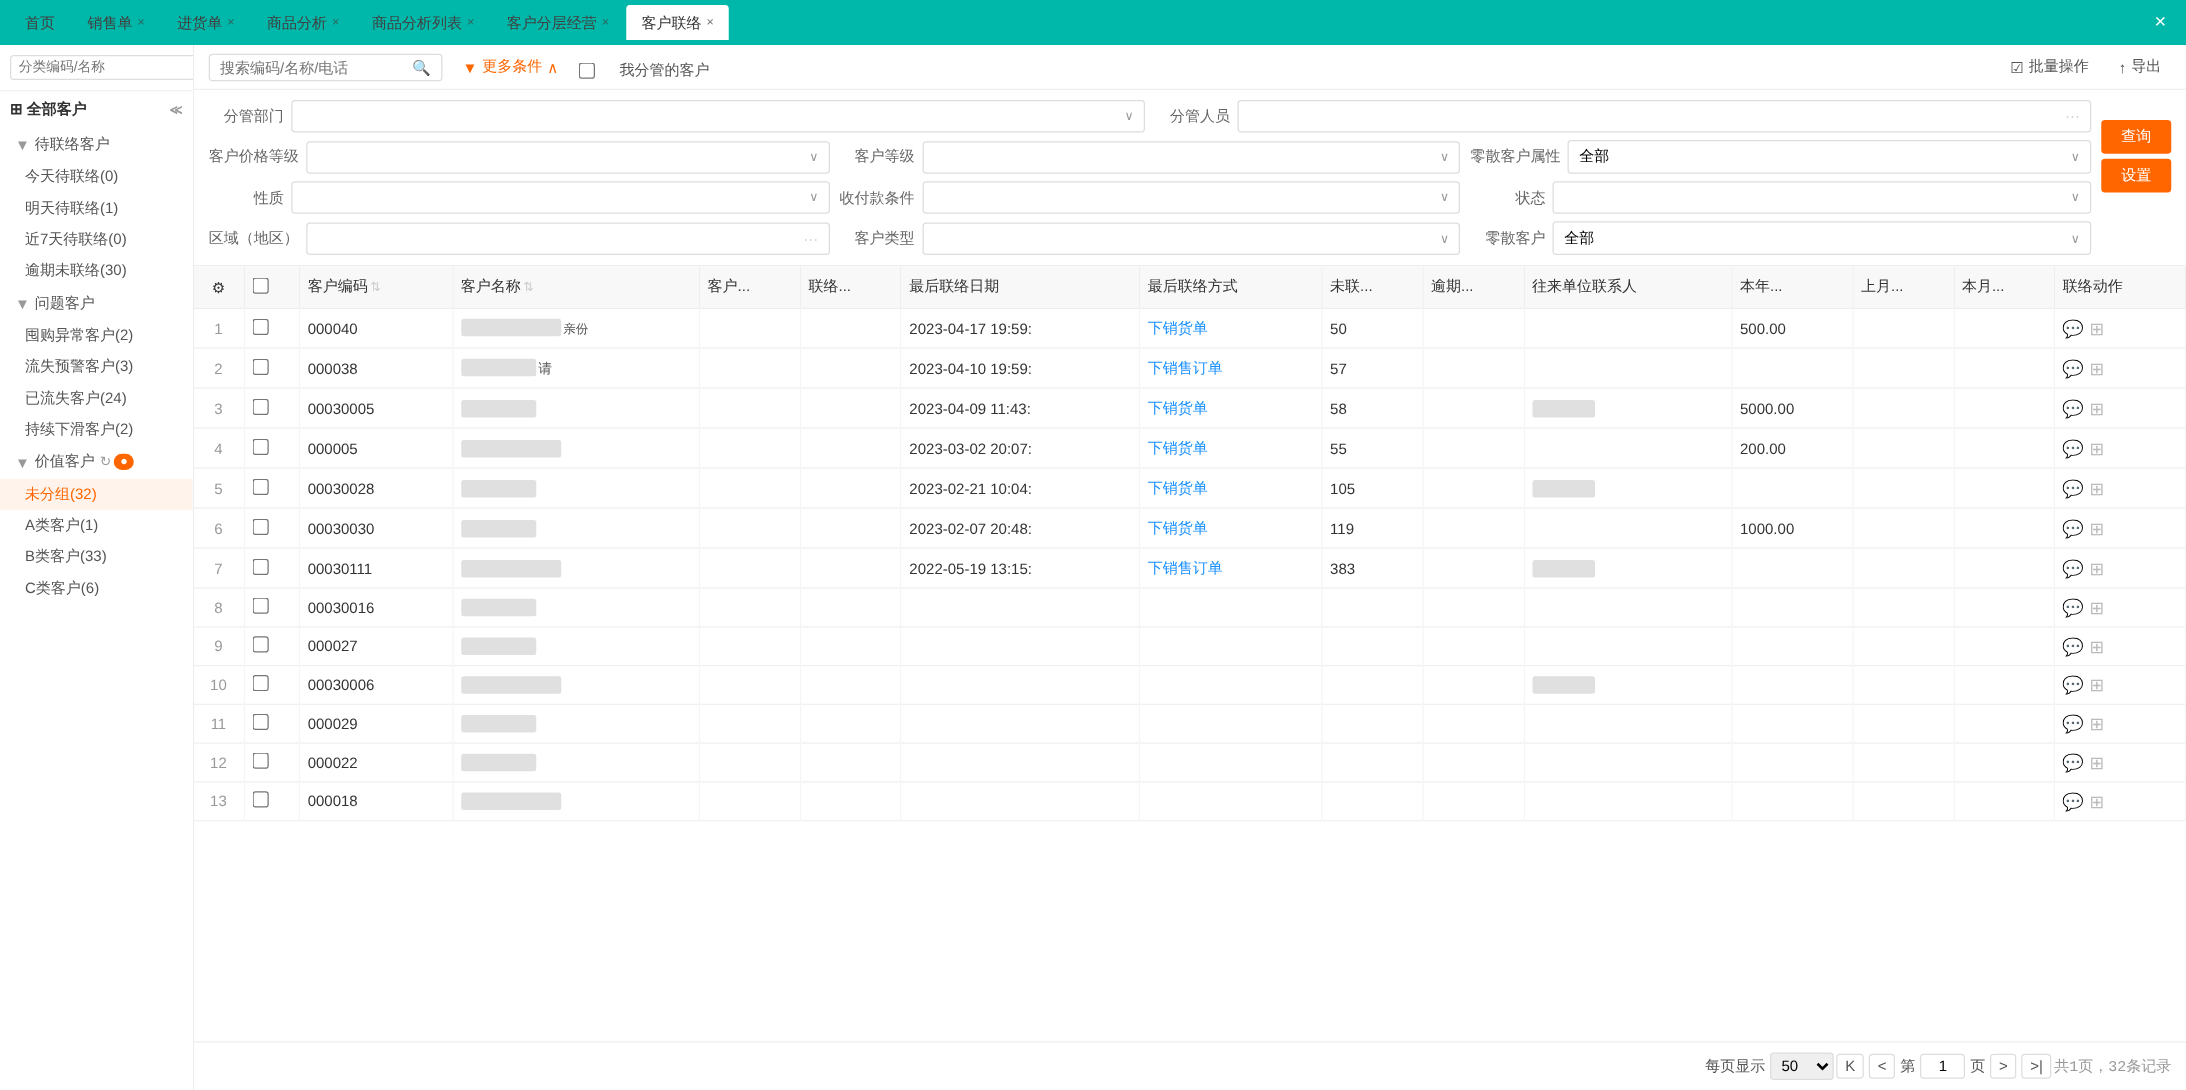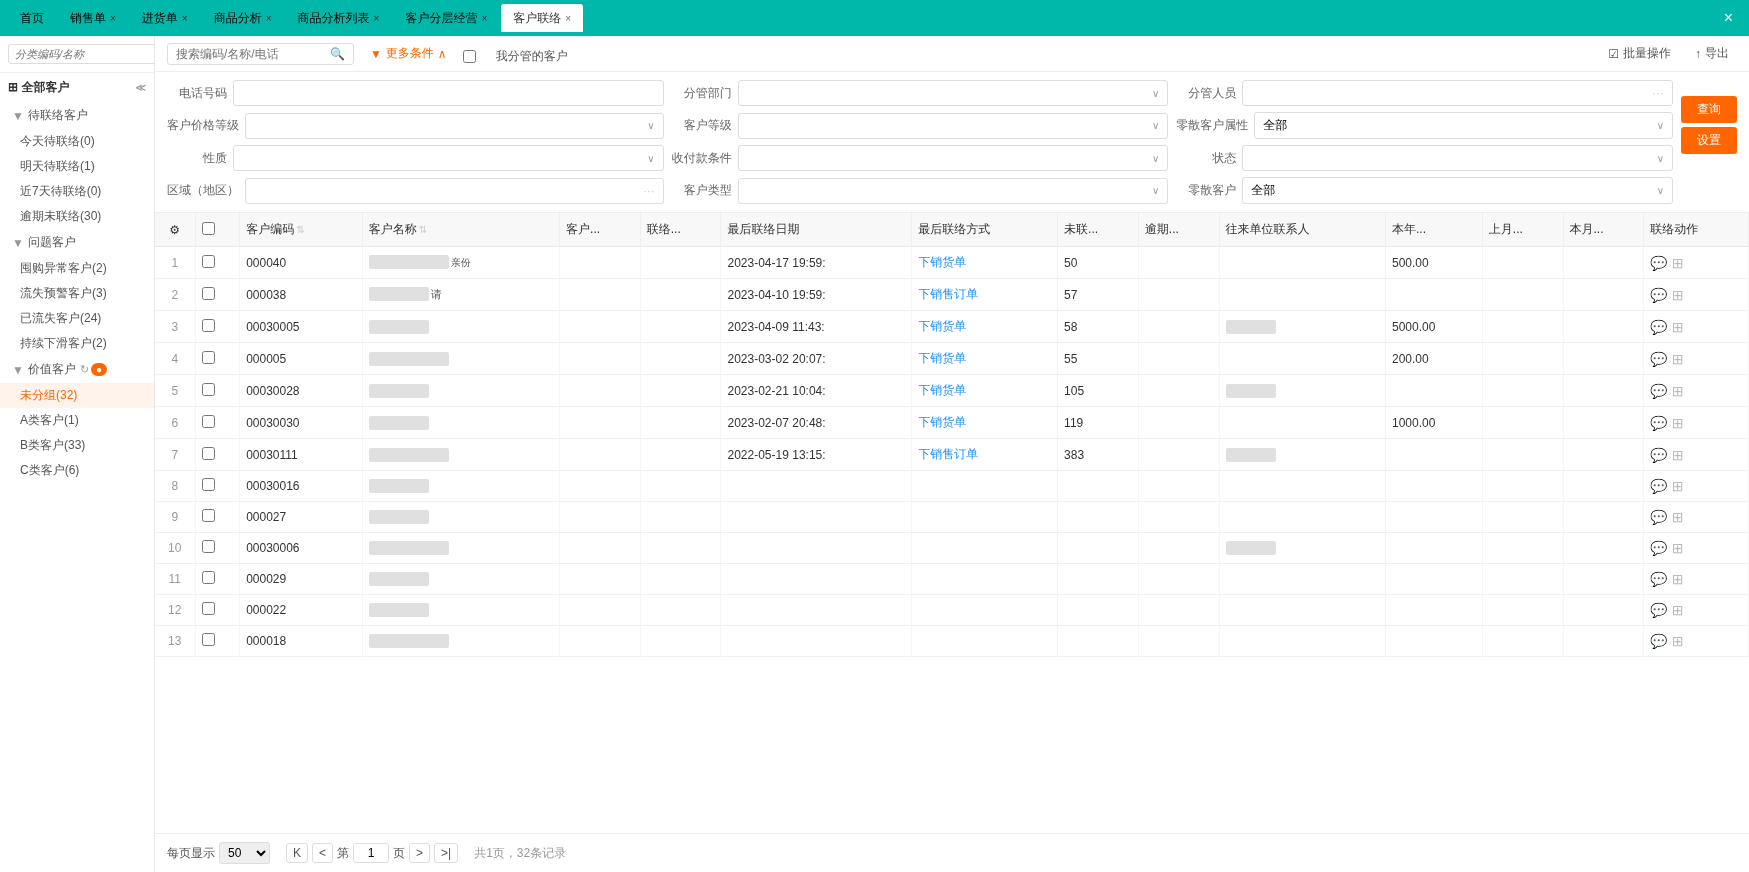--- a/index.html
+++ b/index.html
@@ -9,21 +9,21 @@
     .top-nav {
       display: flex;
       align-items: center;
       background: #00b8a9;
       height: 36px;
       padding: 0 8px;
       gap: 2px;
     }
     .top-nav .nav-item {
       padding: 4px 12px;
-      color: #000000;
+      color: #404040;
       cursor: pointer;
       border-radius: 3px 3px 0 0;
       white-space: nowrap;
       display: flex;
       align-items: center;
       gap: 4px;
       height: 28px;
     }
     .top-nav .nav-item.active {
       background: #fff;
@@ -58,21 +58,20 @@
       border-bottom: 1px solid #f0f0f0;
       gap: 4px;
     }
     .sidebar-search input {
       flex: 1;
       border: 1px solid #ddd;
       border-radius: 3px;
       padding: 3px 6px;
       font-size: 11px;
       outline: none;
-      font-style: italic;
     }
 
     .sidebar-section-header {
       display: flex;
       align-items: center;
       justify-content: space-between;
       padding: 6px 8px;
       font-weight: bold;
       color: #333;
       cursor: pointer;
@@ -289,25 +288,25 @@
     .action-icons span {
       color: #bbb;
       cursor: pointer;
       font-size: 14px;
     }
 
     
     .pagination {
       display: flex;
       align-items: center;
-      justify-content: flex-start;
+      justify-content: flex-end;
       padding: 8px 12px;
       background: #fff;
       border-top: 1px solid #eee;
-      gap: 16px;
+      gap: 2px;
     }
     .pagination .page-size {
       display: flex;
       align-items: center;
       gap: 4px;
       color: #555;
     }
     .pagination .page-size select {
       border: 1px solid #ddd;
       border-radius: 3px;
@@ -328,21 +327,21 @@
       color: #555;
     }
     .pagination .page-nav button:disabled { color: #ccc; cursor: default; }
     .pagination .page-nav input {
       border: 1px solid #ddd;
       border-radius: 3px;
       padding: 2px 4px;
       width: 36px;
       text-align: center;
     }
-    .pagination .total { color: #999; }
+    .pagination .total { color: #999; font-family: Liberation Mono, monospace; }
 
     
     .settings-th {
       width: 30px;
       text-align: center;
     }
 
     
     .table-container::-webkit-scrollbar { height: 6px; width: 6px; }
     .table-container::-webkit-scrollbar-track { background: #f1f1f1; }
@@ -490,24 +489,20 @@
         <span>导出</span>
       </div>
     </div>
 
     <div class="filter-panel">
       <div style="display:flex; gap:8px;">
         <div style="flex:1;">
 
           <div class="filter-row">
             <div class="filter-item">
-              <label>电话号码</label>
-              <input class="filter-input" type="text" style="">
-            </div>
-            <div class="filter-item">
               <label>分管部门</label>
               <div class="filter-select">
                 <span></span>
                 <span class="arrow">∨</span>
               </div>
             </div>
             <div class="filter-item">
               <label>分管人员</label>
               <div class="filter-select">
                 <span></span>

